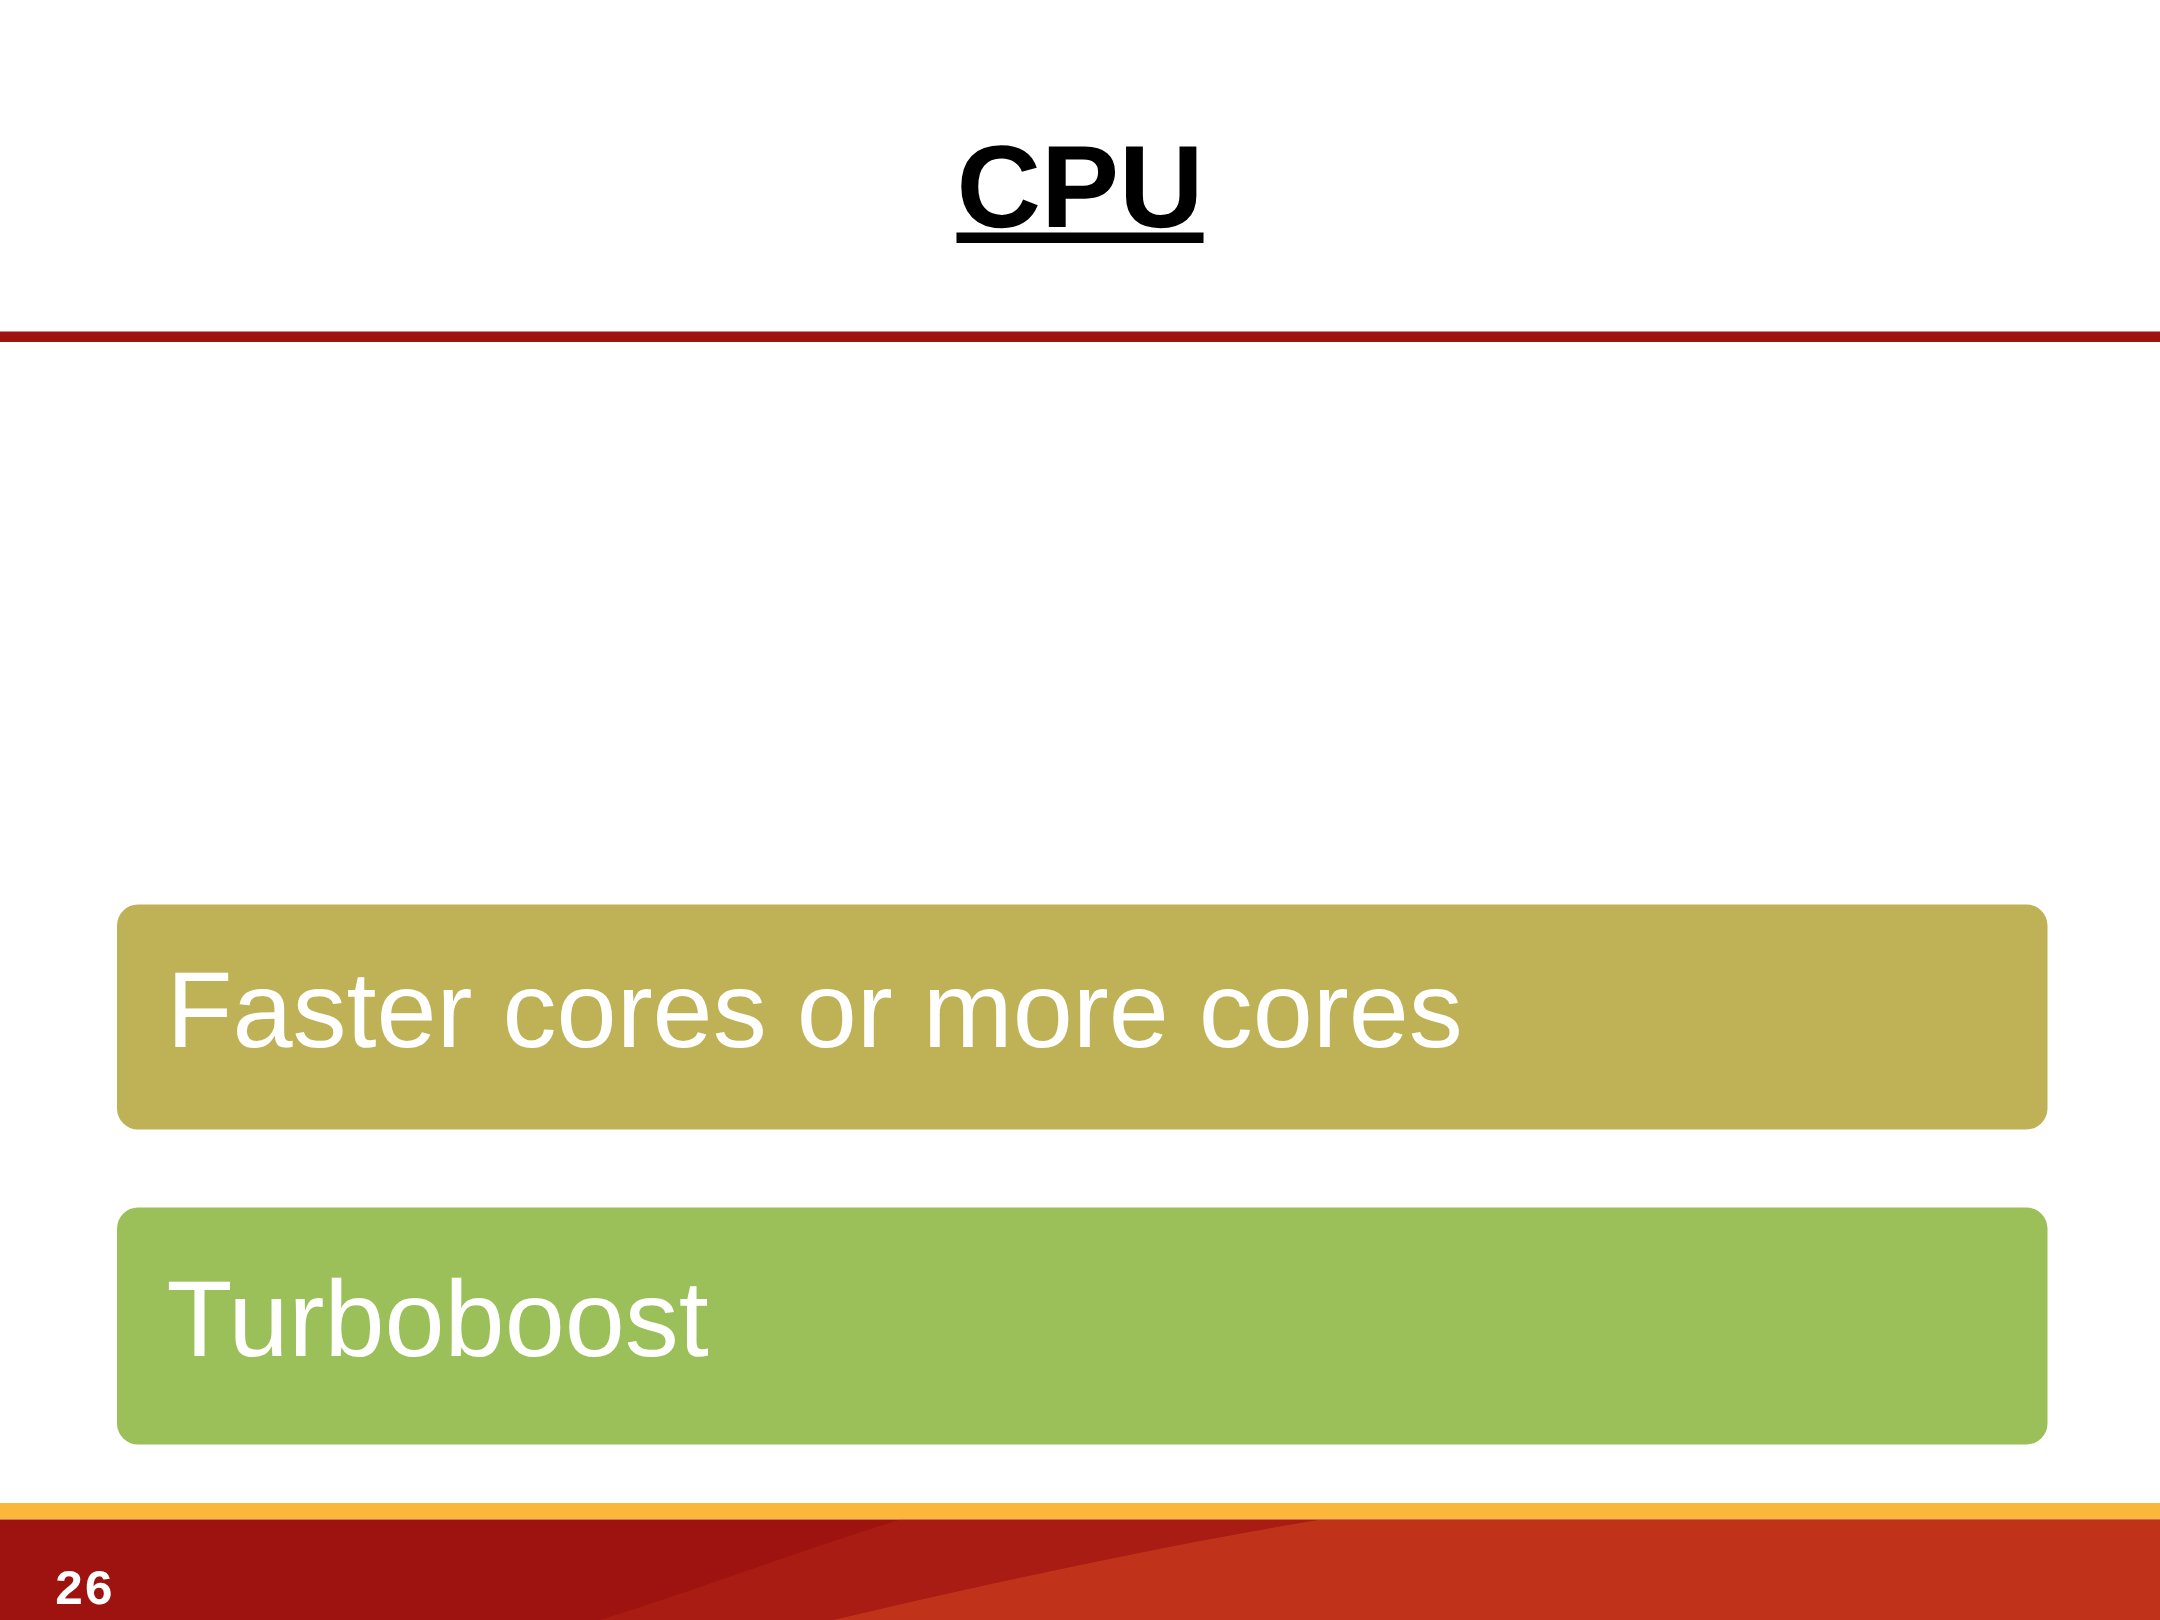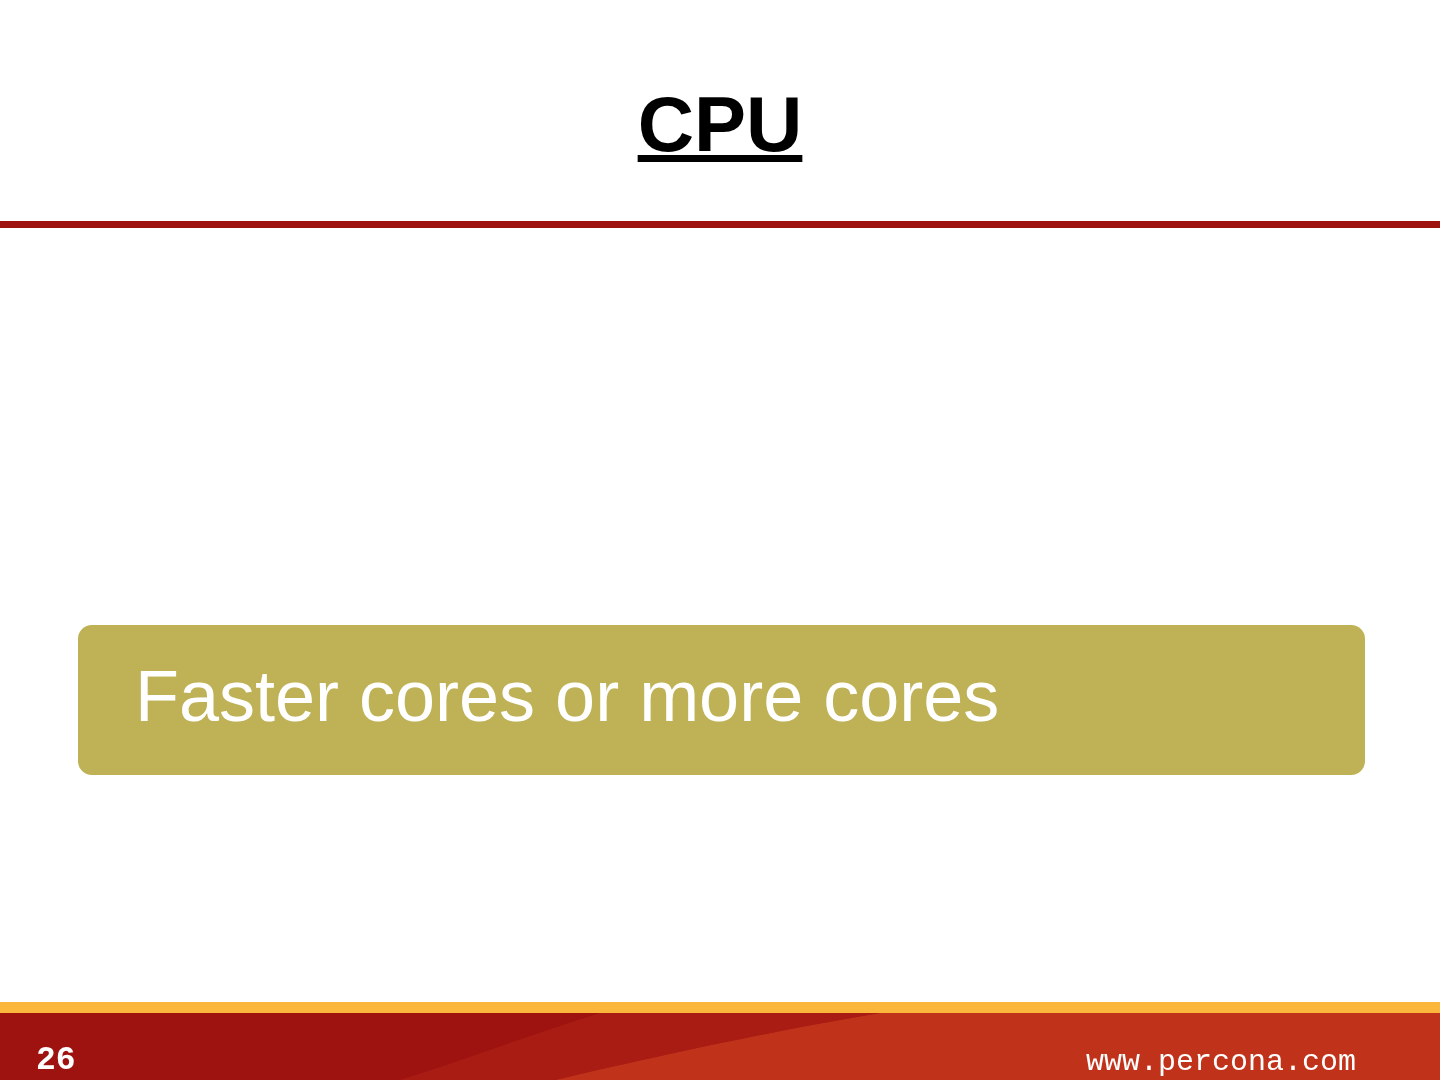--- a/index.html
+++ b/index.html
@@ -66,21 +66,21 @@
     display: block;
     padding-left: 33px;
     padding-bottom: 8px;
     font-size: 72px;
     line-height: 78px;
     color: #FFFFFF;
     white-space: nowrap;
   }
   .bar-0 { top: 2px;   height: 157px; background: #C0504D; }
   .bar-1 { top: 194px; height: 145px; background: #C08050; }
-  .bar-2 { top: 369px; height: 150px; background: #BFB155; padding-left: 24px; }
+  .bar-2 { top: 347px; height: 150px; background: #BFB155; }
   .bar-3 { top: 549px; height: 158px; background: #9BBF59; }
 
   
   .footer {
     position: absolute;
     left: 0;
     top: 1002px;
     width: 1440px;
     height: 90px;
     font-family: Liberation Mono, monospace;
@@ -137,28 +137,30 @@
   <div class="title-rule"></div>
 
   <div class="bars">
 
 
 
     <div class="bar bar-2">
       <span class="bar-label">Faster cores or more cores</span>
     </div>
 
+    <div class="bar bar-3">
+      <span class="bar-label">Turboboost</span>
+    </div>
 
   </div>
 
   <div class="footer">
     <div class="footer-stripe"></div>
     <div class="footer-band">
       <svg class="footer-swoosh-light" viewBox="0 0 1440 67" preserveAspectRatio="none">
         <path d="M1440,0 L1440,67 L555,67 C640,47 760,20 880,0 Z" fill="#C0321A"></path>
         <path d="M600,0 L880,0 C760,20 640,47 555,67 L400,67 C470,45 535,20 600,0 Z" fill="#B02418" opacity="0.55"></path>
       </svg>
       <div class="footer-page-num">26</div>
-      <div class="footer-url">www.percona.com</div>
     </div>
   </div>
 
 </div>
 
 </body></html>

